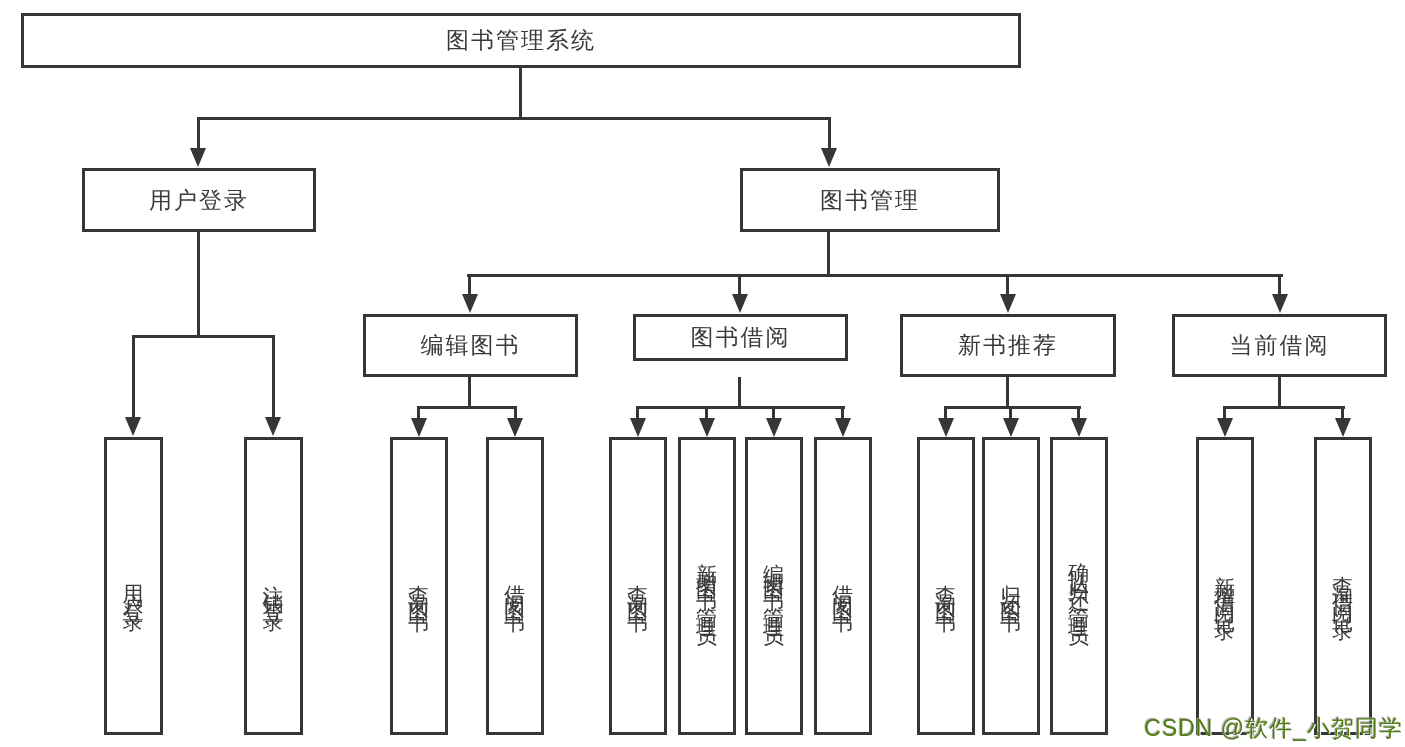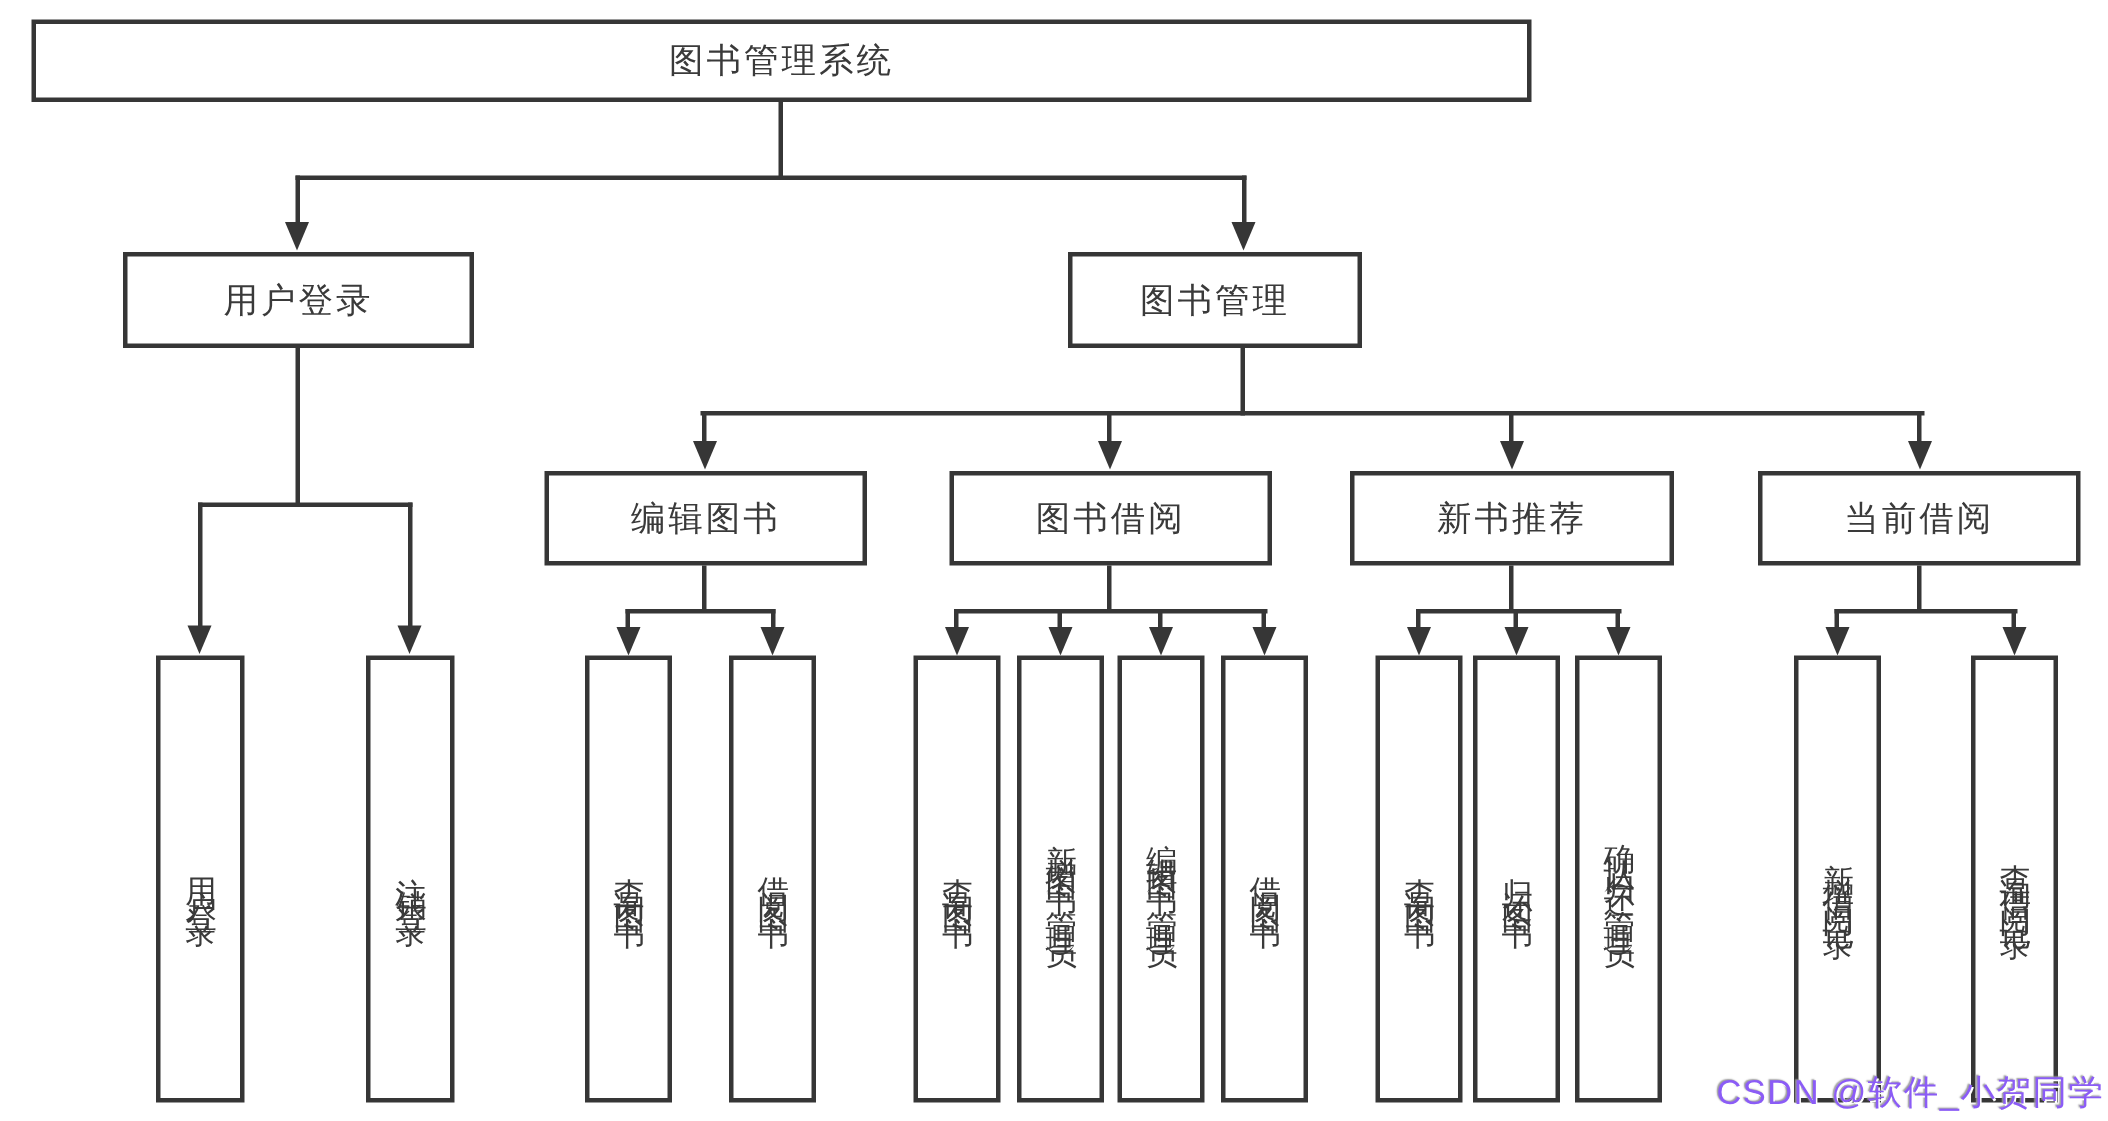--- a/index.html
+++ b/index.html
@@ -41,45 +41,45 @@
     width:0;height:0;
     border-left:8px solid transparent;
     border-right:8px solid transparent;
     border-top:19px solid #363636;
   }
   .watermark{
     position:absolute;
     right:2px;bottom:3px;
     font-size:23px;
     letter-spacing:1px;
-    color:#8b5cf6;
+    color:#4d7c0f;
     text-shadow:1px 1px 0 #ffffff,-1px -1px 1px #9a9a9a;
     white-space:nowrap;
   }
 </style>
 </head>
 <body>
 
 <div id="canvas">
 
   <div class="box h" style="left:21px;top:13px;width:1000px;height:55px">
     <span>图书管理系统</span>
   </div>
 
   <div class="box h" style="left:82px;top:168px;width:234px;height:64px">
     <span>用户登录</span>
   </div>
-  <div class="box h" style="left:712px;top:168px;width:196px;height:64px">
+  <div class="box h" style="left:740px;top:168px;width:260px;height:64px">
     <span>图书管理</span>
   </div>
 
   <div class="box h" style="left:363px;top:314px;width:215px;height:63px">
     <span>编辑图书</span>
   </div>
-  <div class="box h" style="left:633px;top:314px;width:215px;height:63px">
+  <div class="box h" style="left:633px;top:314px;width:215px;height:47px">
     <span>图书借阅</span>
   </div>
   <div class="box h" style="left:900px;top:314px;width:216px;height:63px">
     <span>新书推荐</span>
   </div>
   <div class="box h" style="left:1172px;top:314px;width:215px;height:63px">
     <span>当前借阅</span>
   </div>
 
   <div class="box v" style="left:104px;top:437px;width:59px;height:298px">

